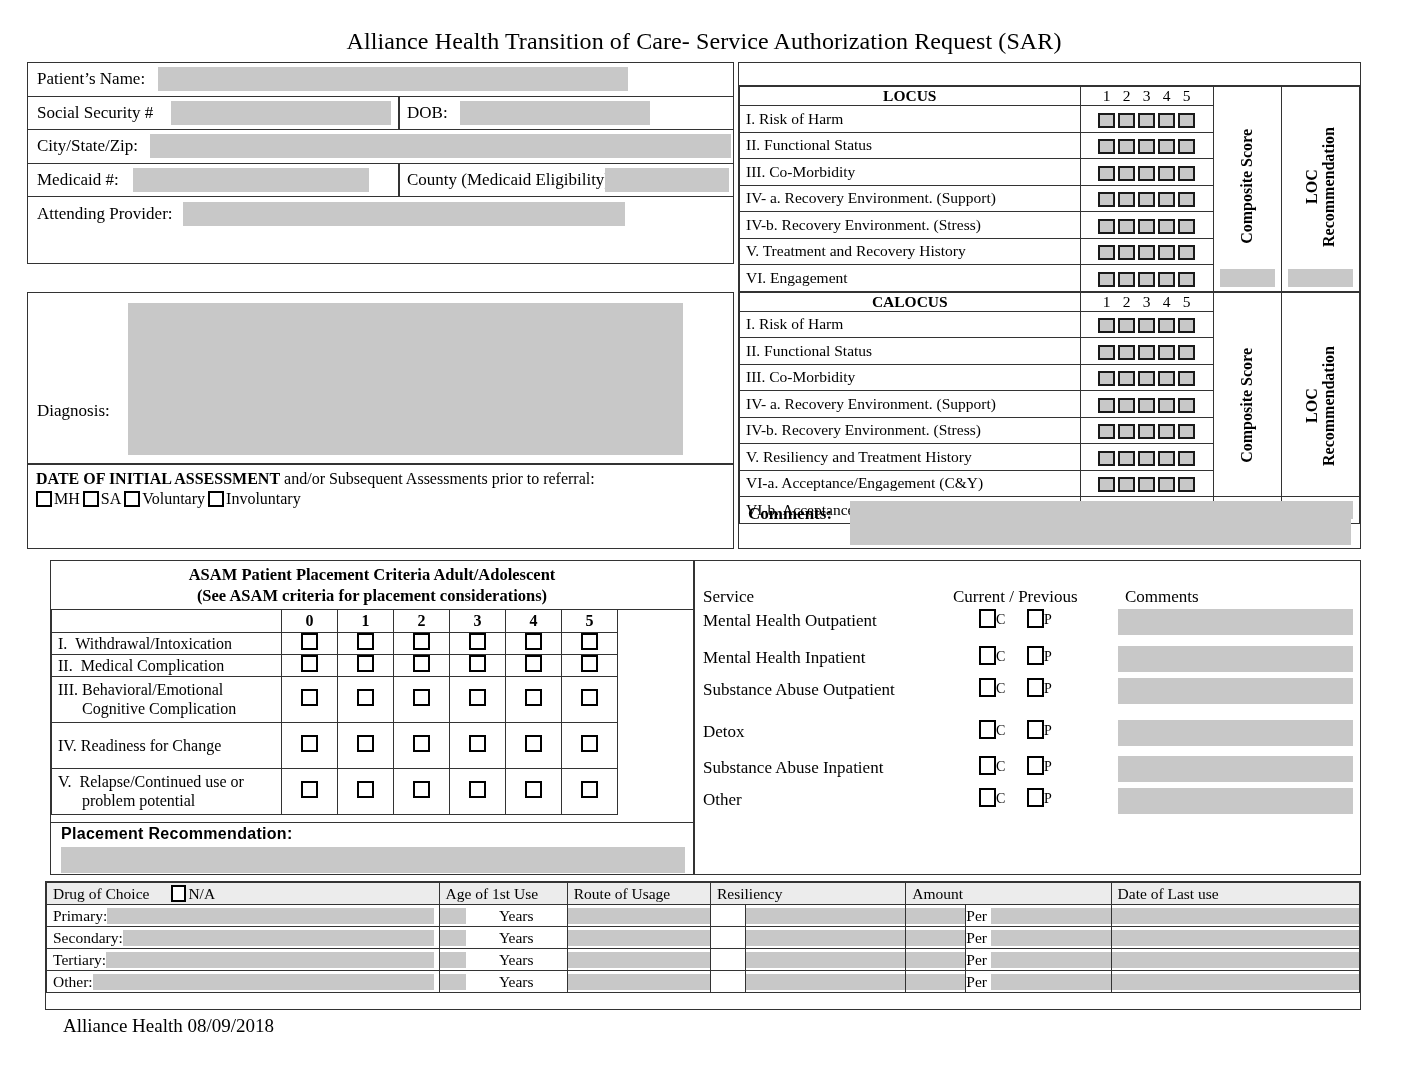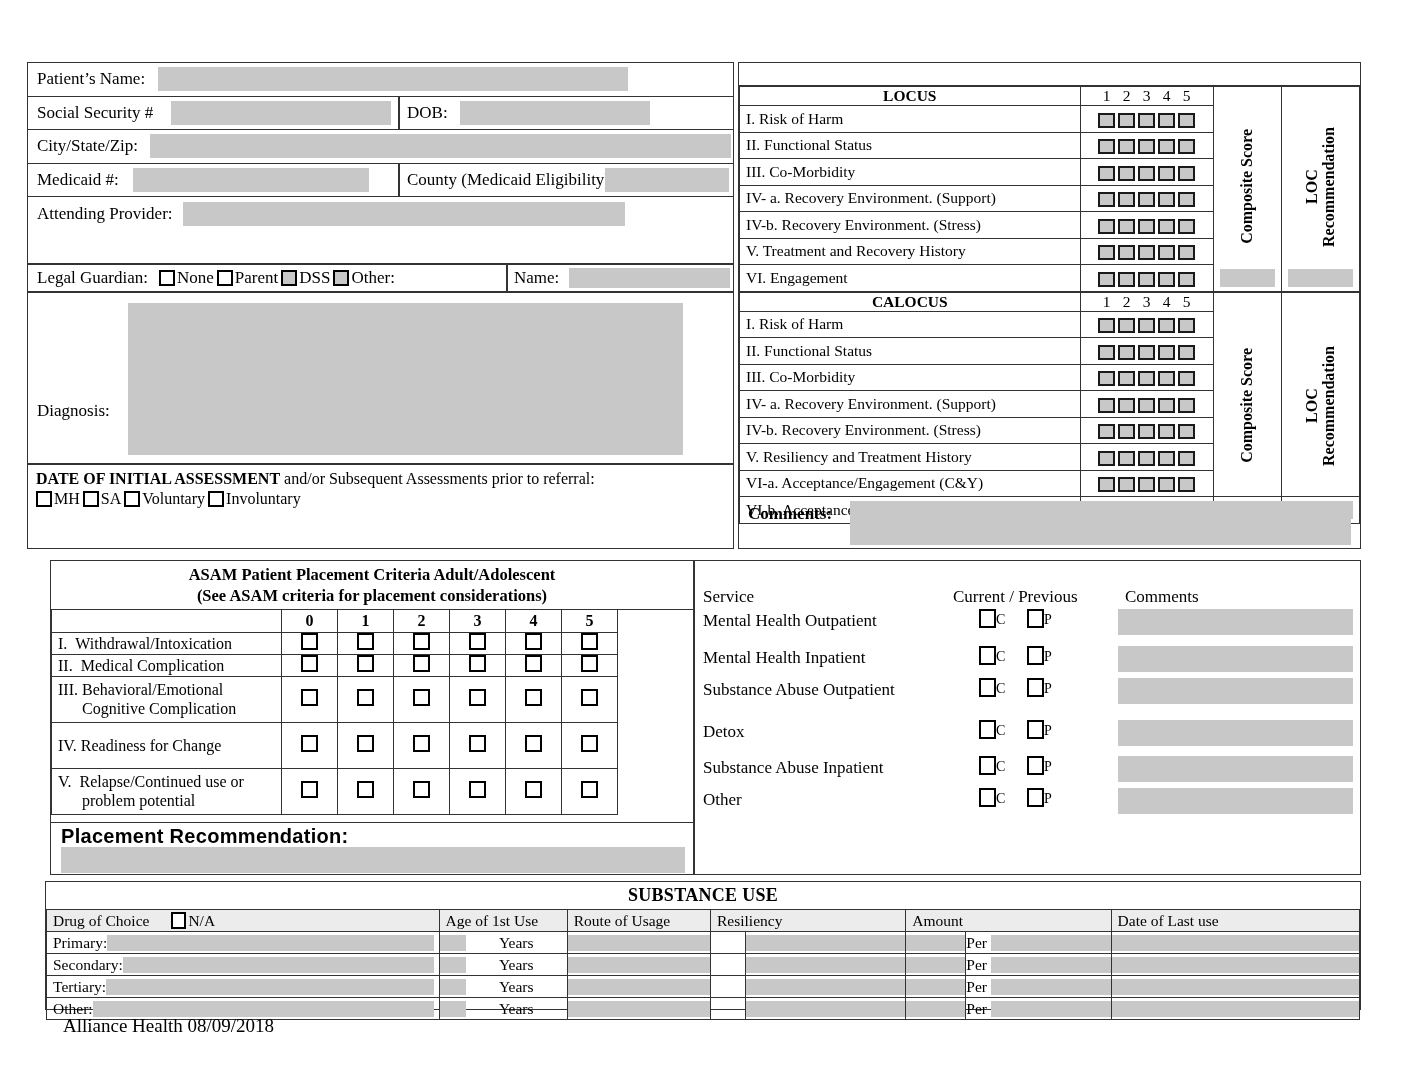--- a/index.html
+++ b/index.html
@@ -66,21 +66,21 @@
   #asamPanel{left:50px;top:560px;width:644px;height:315px;}
   #asamTitle{text-align:center;font-weight:bold;font-size:16.5px;line-height:1.25;padding:4px 0 3px;}
   table.at{border-collapse:collapse;width:100%;table-layout:fixed;border-top:1.2px solid #333;}
   table.at td{border:1px solid #333;font-size:16px;padding:0;}
   .atLab{padding-left:6px !important;line-height:1.15;}
   .atNum{text-align:center;font-weight:bold;font-size:17px;height:22px;}
   .atCell{text-align:center;}
   .wcb{display:inline-block;width:17px;height:17px;border:2px solid #000;box-sizing:border-box;background:#fff;}
   #placeRec{position:absolute;left:0;right:0;bottom:0;height:52px;border-top:1.2px solid #333;box-sizing:border-box;}
   #placeRecLabel{position:absolute;left:10px;top:2px;font-family:"Liberation Sans","DejaVu Sans",sans-serif;
-                 font-weight:bold;font-size:20px;letter-spacing:0.3px;}
+                 font-weight:bold;font-size:16px;letter-spacing:0.3px;}
   #placeRecField{position:absolute;left:10px;top:24px;right:8px;height:26px;background:#c8c8c8;}
 
   
   #txPanel{left:694px;top:560px;width:667px;height:315px;}
   #txTitle{position:absolute;left:8px;top:4px;font-weight:bold;font-size:17px;}
   #txSvcHdr{position:absolute;left:8px;top:26px;font-size:17px;}
   #txCPHdr{position:absolute;left:258px;top:26px;font-size:17px;}
   #txCmtHdr{position:absolute;left:430px;top:26px;font-size:17px;}
   .txRow{position:absolute;left:0;width:100%;height:31px;}
   .txName{position:absolute;left:8px;top:2px;font-size:17px;white-space:nowrap;}
@@ -102,20 +102,21 @@
   .nacb{display:inline-block;width:15px;height:17px;border:2px solid #000;box-sizing:border-box;background:#fff;vertical-align:-4px;margin:0 2px 0 22px;}
 
   
   #footer{position:absolute;left:63px;top:1015px;font-size:19px;}
 </style>
 </head>
 <body>
 
 <div class="page">
 
+  <div class="title">Alliance Health Transition of Care- Service Authorization Request (SAR)</div>
 
   <div class="panel" id="demo">
     <div class="drow">
       <span class="dlab">Patient’s Name:</span>
       <span class="dbox" style="left:130px;width:470px;"></span>
     </div>
     <div class="drow">
       <span class="dlab">Social Security #</span>
       <span class="dbox" style="left:143px;width:220px;"></span>
       <span class="vsplit" style="left:370px;"></span>
@@ -132,29 +133,20 @@
       <span class="vsplit" style="left:370px;"></span>
       <span class="dlab" style="left:379px;">County (Medicaid Eligibility):</span>
       <span class="dbox" style="left:577px;width:124px;"></span>
     </div>
     <div class="drow">
       <span class="dlab">Attending Provider:</span>
       <span class="dbox" style="left:155px;width:442px;"></span>
     </div>
   </div>
 
-  <div class="panel" id="lg">
-    <span class="dlab" style="left:9px;">Legal Guardian:</span>
-    <span style="position:absolute;left:128px;top:50%;transform:translateY(-50%);font-size:17px;white-space:nowrap;">
-      <span class="cb"></span><span>None</span><span class="cb"></span><span>Parent</span><span class="cb sh"></span><span>DSS</span><span class="cb sh"></span><span>Other:</span>
-    </span>
-    <span class="vsplit" style="left:478px;"></span>
-    <span class="dlab" style="left:486px;">Name:</span>
-    <span class="dbox" style="left:541px;width:161px;height:20px;"></span>
-  </div>
 
   <div class="panel" id="diag">
     <span id="diagLabel">Diagnosis:</span>
     <span id="diagField"></span>
   </div>
 
   <div class="panel" id="doa">
     <div class="doaLine" style="top:5px;">
       <b>DATE OF INITIAL ASSESSMENT</b><span> and/or Subsequent Assessments prior to referral:</span>
     </div>
@@ -398,21 +390,20 @@
         <div class="txRow" style="top:227px;">
           <span class="txName">Other</span>
           <span class="txC"><span class="txcb"></span><span>C</span></span>
           <span class="txP"><span class="txcb"></span><span>P</span></span>
           <span class="txComment"></span>
         </div>
       </div>
   </div>
 
   <div class="panel" id="suPanel">
-    <div id="suTitle">SUBSTANCE USE</div>
     <table class="st">
       <colgroup>
           <col style="width:392px">
           <col style="width:128px">
           <col style="width:143px">
           <col style="width:35px">
           <col style="width:160px">
           <col style="width:60px">
           <col style="width:145px">
           <col style="width:248px">

